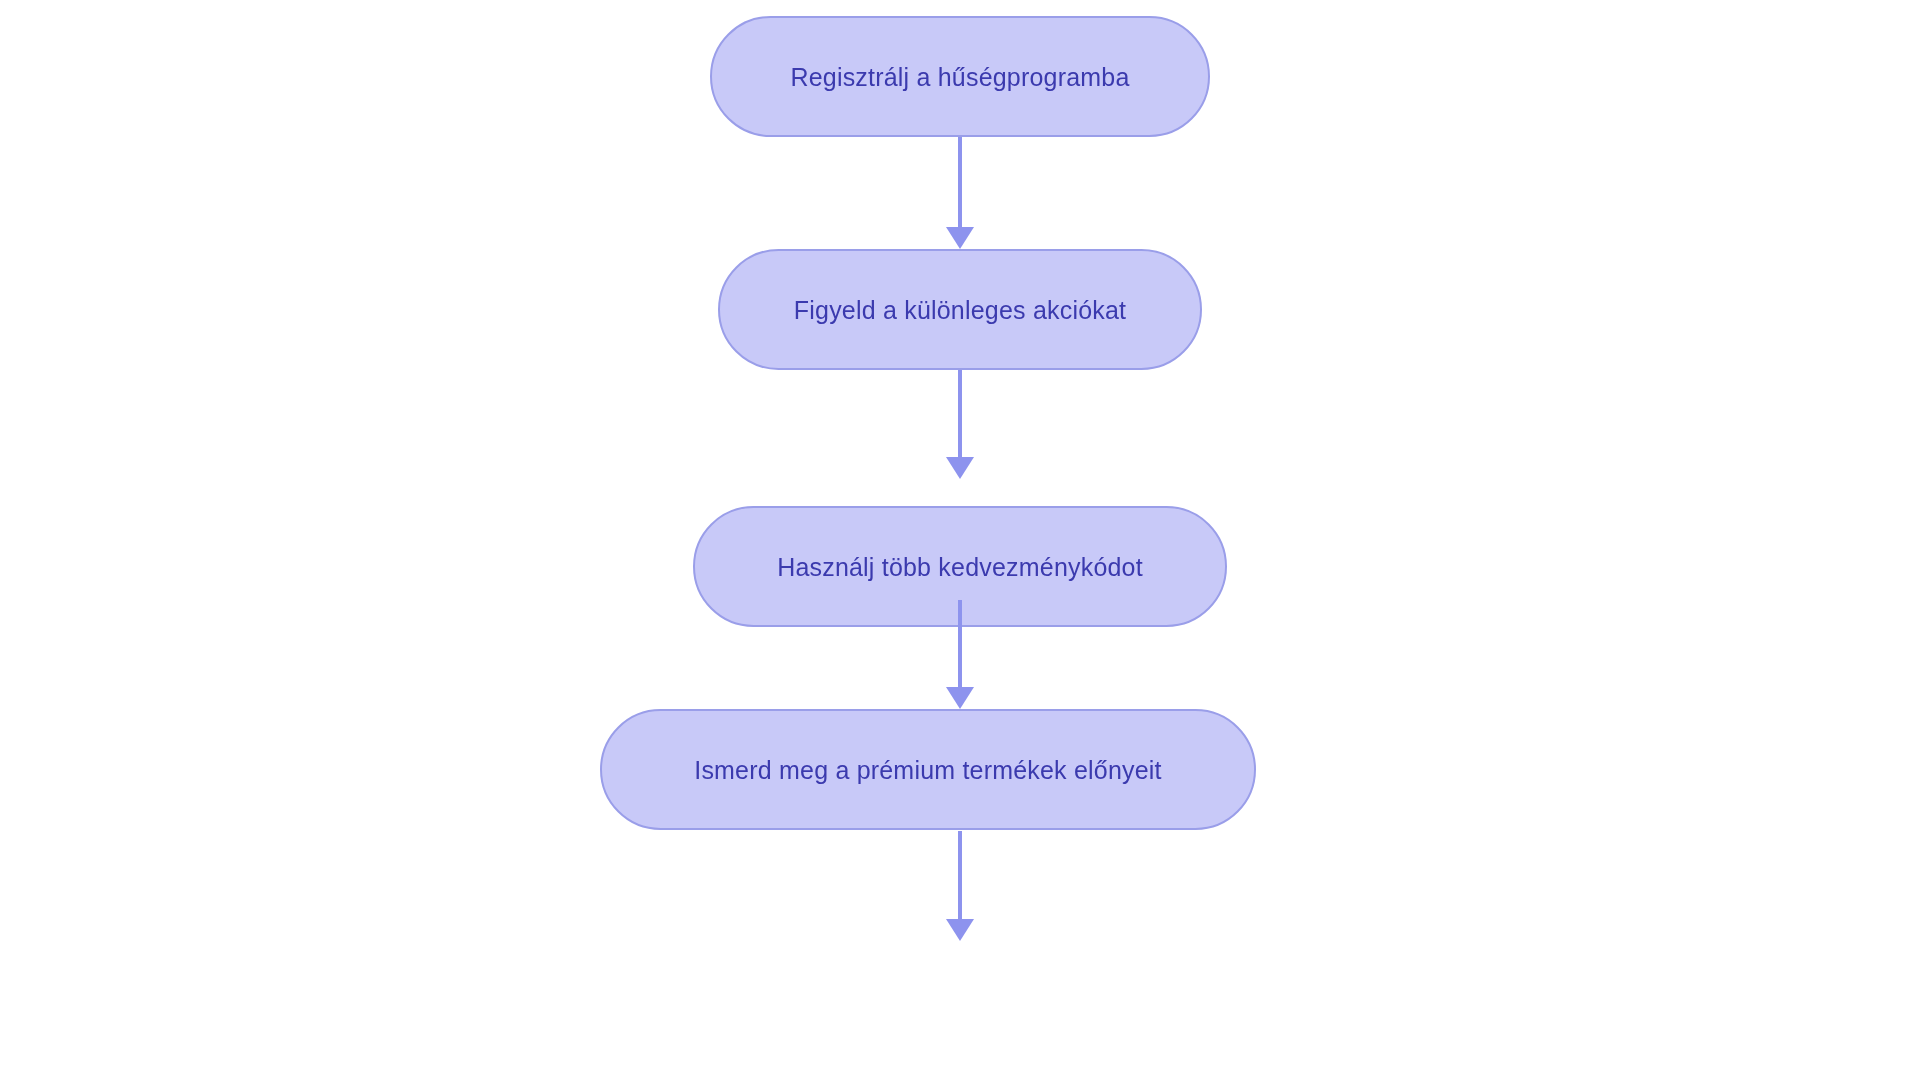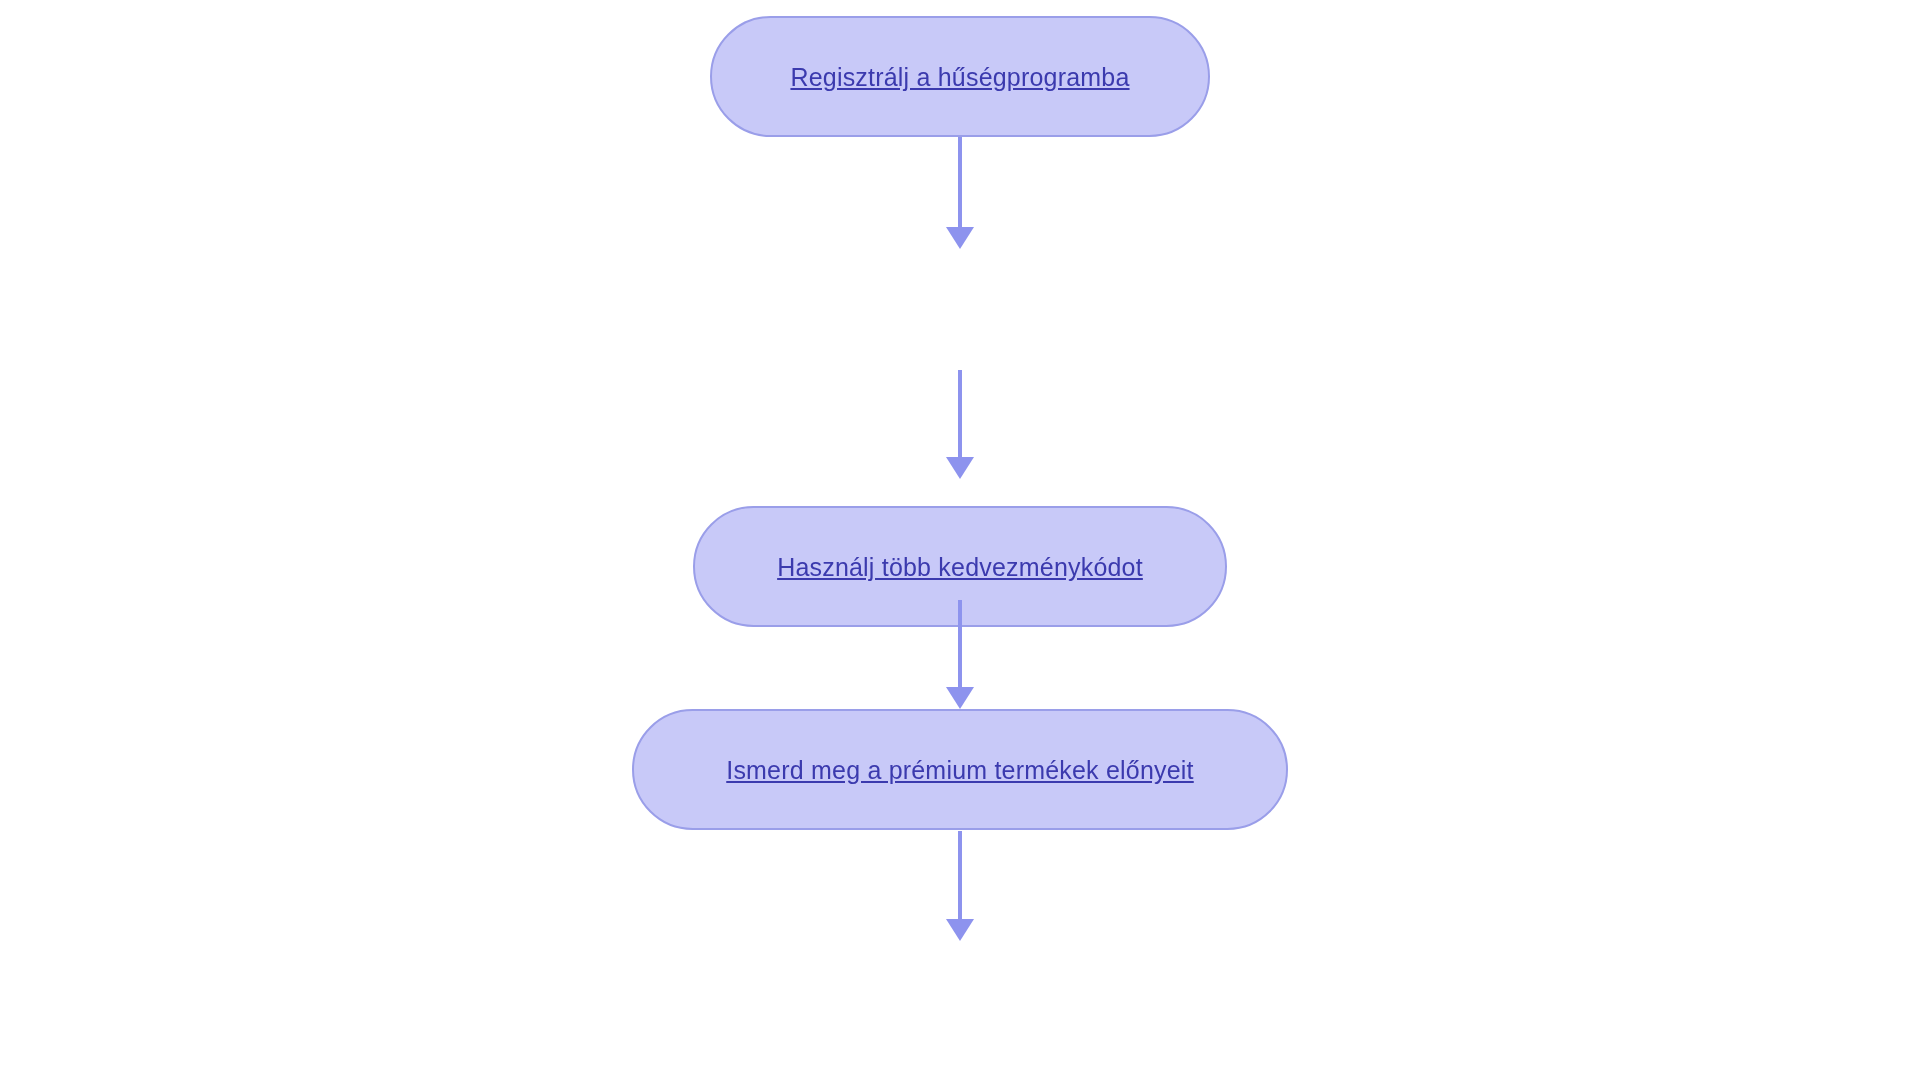--- a/index.html
+++ b/index.html
@@ -26,21 +26,20 @@
     align-items: center;
     justify-content: center;
   }
   .node-label {
     color: var(--node-text, #3b3aae);
     font-size: 25px;
     line-height: 1.2;
     text-align: center;
     white-space: nowrap;
     letter-spacing: 0.2px;
-    text-decoration: underline;
   }
   .arrow {
     position: absolute;
     left: 960px;
     width: 28px;
     transform: translateX(-50%);
     display: flex;
     flex-direction: column;
     align-items: center;
   }
@@ -64,36 +63,39 @@
 
   <div class="node" style="top:16px; left:710px; width:500px;">
     <span class="node-label">Regisztrálj a hűségprogramba</span>
   </div>
 
   <div class="arrow" style="top:137px; height:112px;">
     <div class="arrow-line"></div>
     <div class="arrow-head"></div>
   </div>
 
+  <div class="node" style="top:249px; left:718px; width:484px;">
+    <span class="node-label">Figyeld a különleges akciókat</span>
+  </div>
 
   <div class="arrow" style="top:370px; height:109px;">
     <div class="arrow-line"></div>
     <div class="arrow-head"></div>
   </div>
 
   <div class="node" style="top:479px; left:693px; width:534px;margin-top:27px;">
     <span class="node-label">Használj több kedvezménykódot</span>
   </div>
 
   <div class="arrow" style="top:600px; height:109px;">
     <div class="arrow-line"></div>
     <div class="arrow-head"></div>
   </div>
 
-  <div class="node" style="top:709px; left:632px; width:656px;">
+  <div class="node" style="top:709px; left:600px; width:656px;">
     <span class="node-label">Ismerd meg a prémium termékek előnyeit</span>
   </div>
 
   <div class="arrow" style="top:831px; height:110px;">
     <div class="arrow-line"></div>
     <div class="arrow-head"></div>
   </div>
 
 
 </div>

